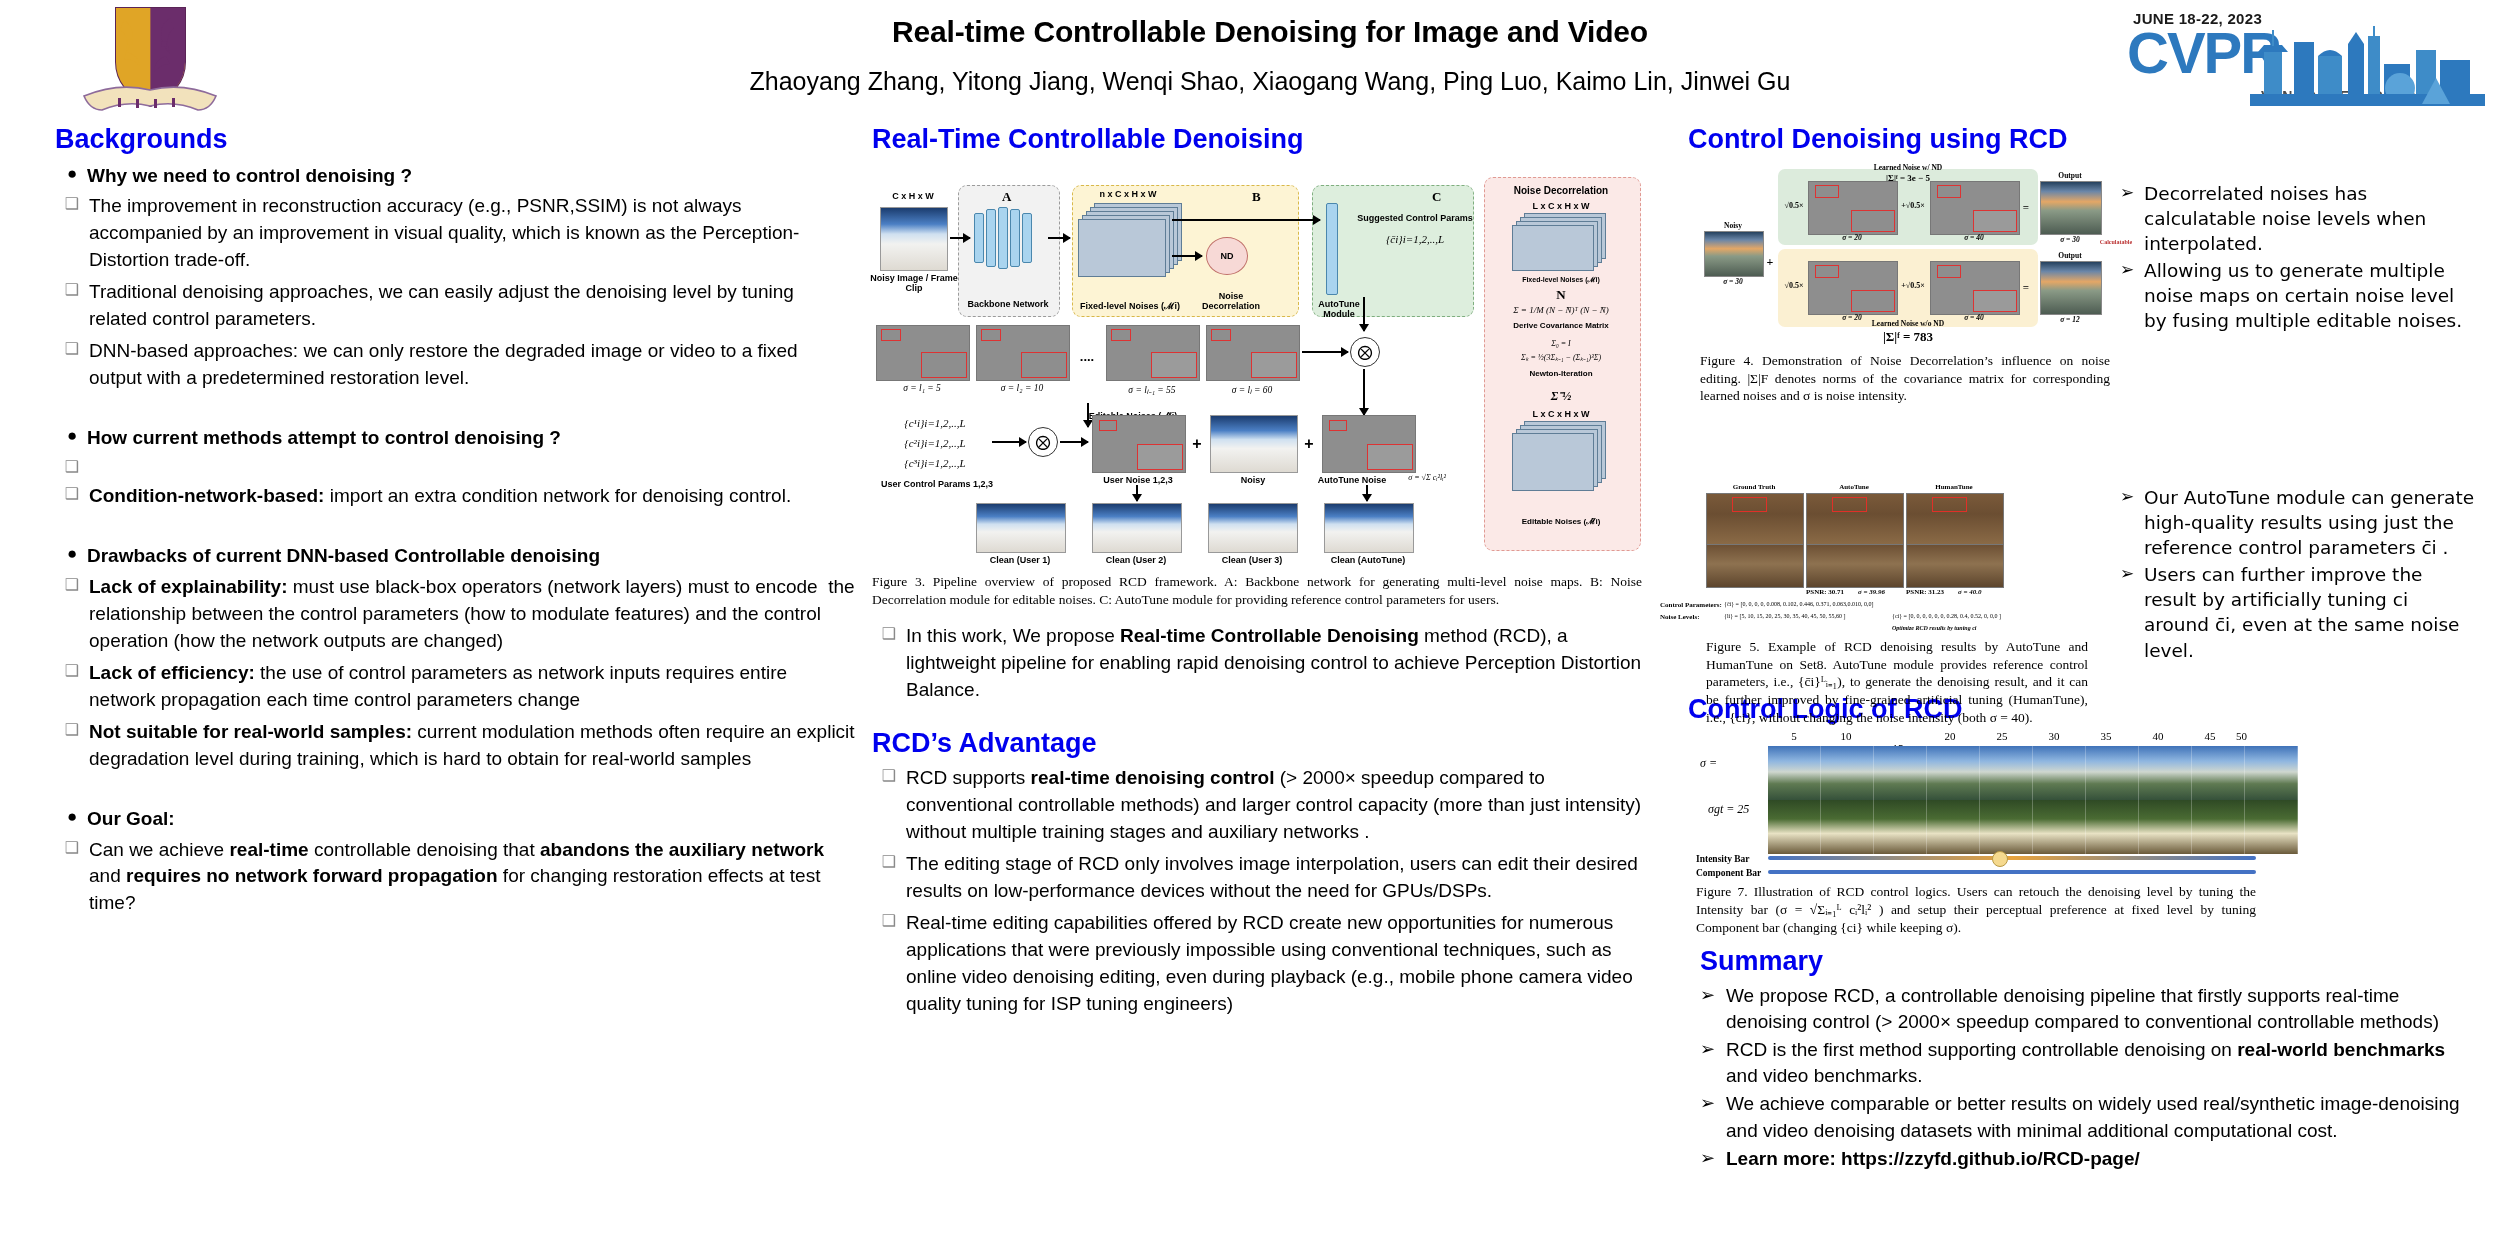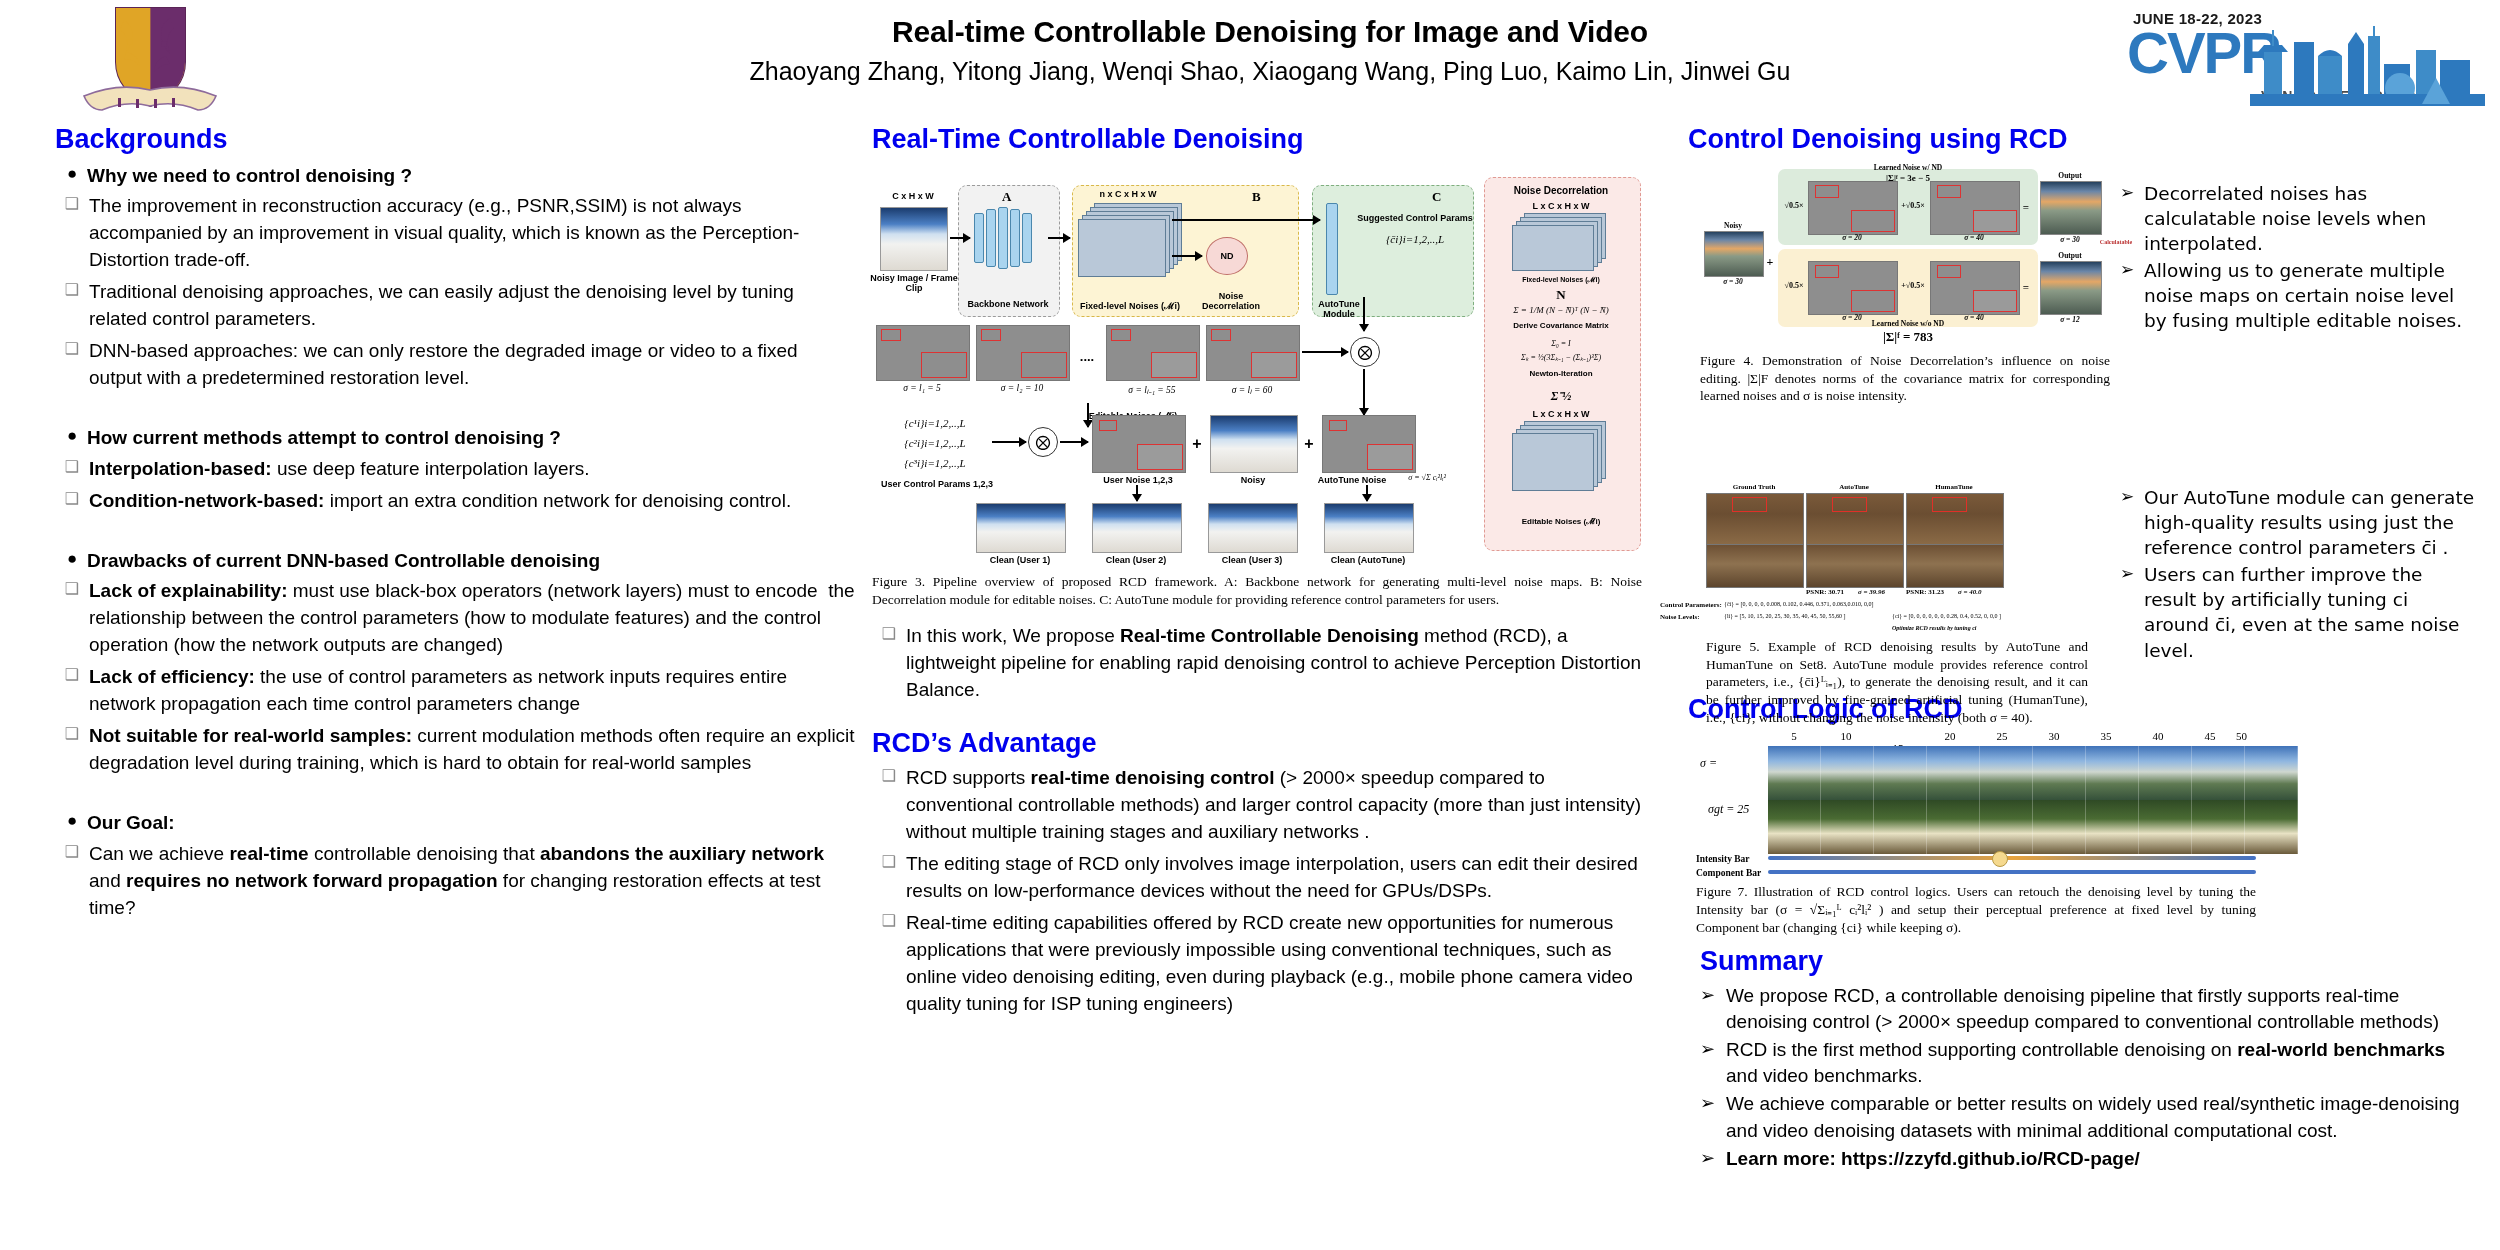--- a/index.html
+++ b/index.html
@@ -8,21 +8,21 @@
     font-family:"Liberation Sans",sans-serif;color:#000;
     overflow:hidden;position:relative;
   }
   .poster{position:relative;width:2500px;height:1250px;}
 
   
   .header{position:absolute;left:0;top:0;width:2500px;height:125px;}
   .crest{position:absolute;left:58px;top:4px;width:185px;height:115px;}
   .title-block{position:absolute;left:560px;top:14px;width:1420px;text-align:center;}
   .poster-title{font-size:30px;font-weight:bold;letter-spacing:-.2px;line-height:1.2;}
-  .poster-authors{font-size:25px;font-weight:normal;line-height:1.25;margin-top:6px;}
+  .poster-authors{font-size:25px;font-weight:normal;line-height:1.25;margin-top:16px;}
   .cvpr{position:absolute;left:2125px;top:8px;width:360px;height:110px;}
   .cvpr-date{position:absolute;left:8px;top:2px;font-size:15px;font-weight:bold;color:#1a1a1a;letter-spacing:.3px;}
   .cvpr-word{position:absolute;left:2px;top:16px;font-size:58px;font-weight:bold;color:#2D79BE;letter-spacing:-2px;line-height:1;}
   .cvpr-city{position:absolute;left:136px;top:80px;font-size:14px;font-weight:bold;color:#4a4a4a;letter-spacing:1.4px;}
   .skyline{position:absolute;left:125px;top:18px;}
 
   
   .col{position:absolute;top:125px;}
   .col1{left:55px;width:800px;}
   .col2{left:872px;width:770px;}
@@ -193,21 +193,20 @@
     </div>
 
     <div class="gap"></div>
 
     <div class="bullet-dot">
       <span class="mk">●</span>
       <span class="tx">How current methods attempt to control denoising ?</span>
     </div>
     <div class="bullet-sq">
       <span class="mk">❑</span>
-      <span class="tx"><b>Interpolation-based:</b> use deep feature interpolation layers.</span>
     </div>
     <div class="bullet-sq">
       <span class="mk">❑</span>
       <span class="tx"><b>Condition-network-based:</b> import an extra condition network for denoising control.</span>
     </div>
 
     <div class="gap"></div>
 
     <div class="bullet-dot">
       <span class="mk">●</span>

